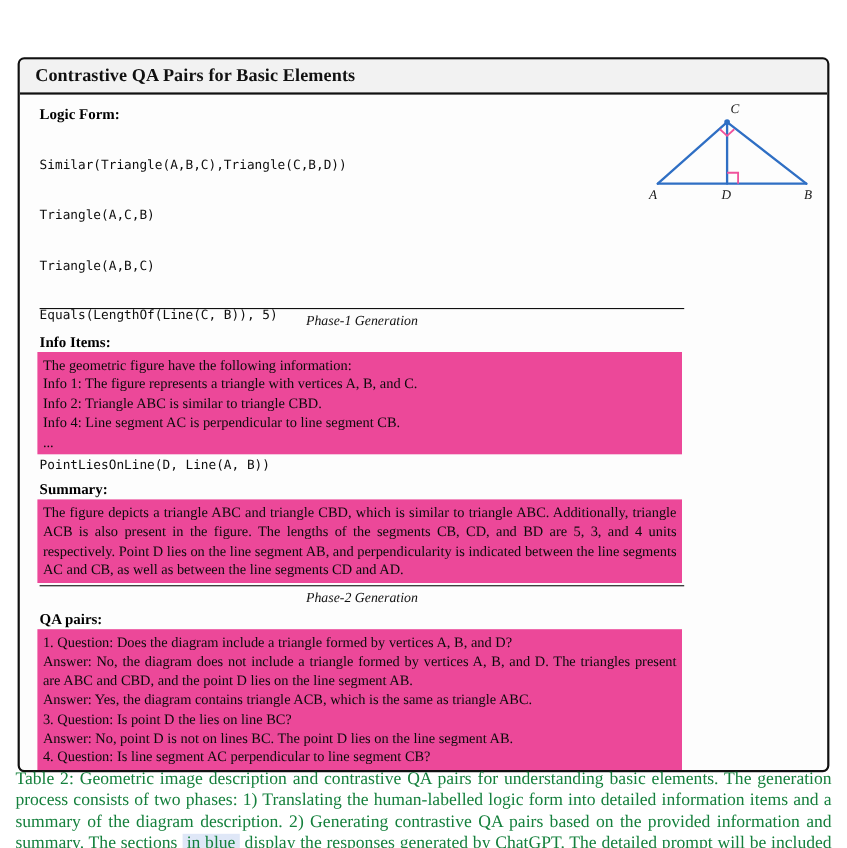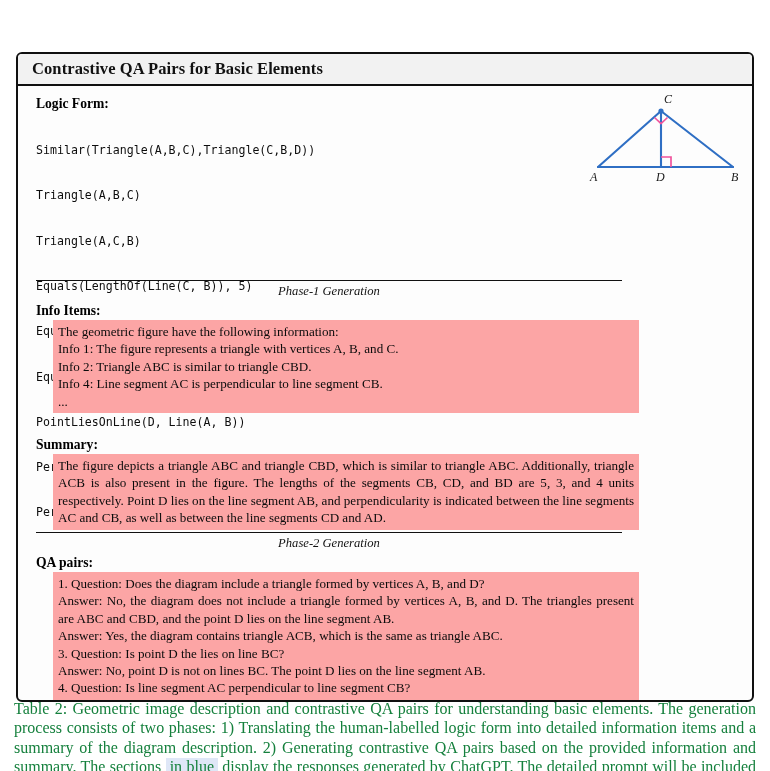--- a/index.html
+++ b/index.html
@@ -108,23 +108,23 @@
     text-align: center;
     font-family: "Liberation Serif", serif;
     font-style: italic;
     font-size: 12.6px;
     color: #111;
   }
 
   
   .blue-box {
     position: absolute;
-    left: 35px;
+    left: 16px;
     width: 586px;
-    background: #fca5a5;
+    background: #ec4899;
     box-sizing: border-box;
     padding: 3px 5px 3px 5px;
   }
   .blue-box p {
     margin: 0;
     font-family: "Liberation Serif", serif;
     font-size: 13.1px;
     line-height: 17.4px;
     color: #0b0b0b;
   }
@@ -167,22 +167,22 @@
     <div class="title-bar">
       <span class="title-text">Contrastive QA Pairs for Basic Elements</span>
     </div>
 
     <div class="body-area">
 
       <div class="logic-block">
         <div class="section-head">Logic Form:</div>
         <div class="logic-lines">
           <div>Similar(Triangle(A,B,C),Triangle(C,B,D))</div>
+          <div>Triangle(A,C,B)</div>
           <div>Triangle(A,B,C)</div>
-          <div>Triangle(A,C,B)</div>
           <div>Equals(LengthOf(Line(C, B)), 5)</div>
           <div>Equals(LengthOf(Line(C, D)), 3)</div>
           <div>Equals(LengthOf(Line(B, D)), 4)</div>
           <div>PointLiesOnLine(D, Line(A, B))</div>
           <div>Perpendicular(Line(A, C), Line(C, B))</div>
           <div>Perpendicular(Line(C, D), Line(A, D))</div>
         </div>
       </div>
 
       <div class="figure-wrap">

